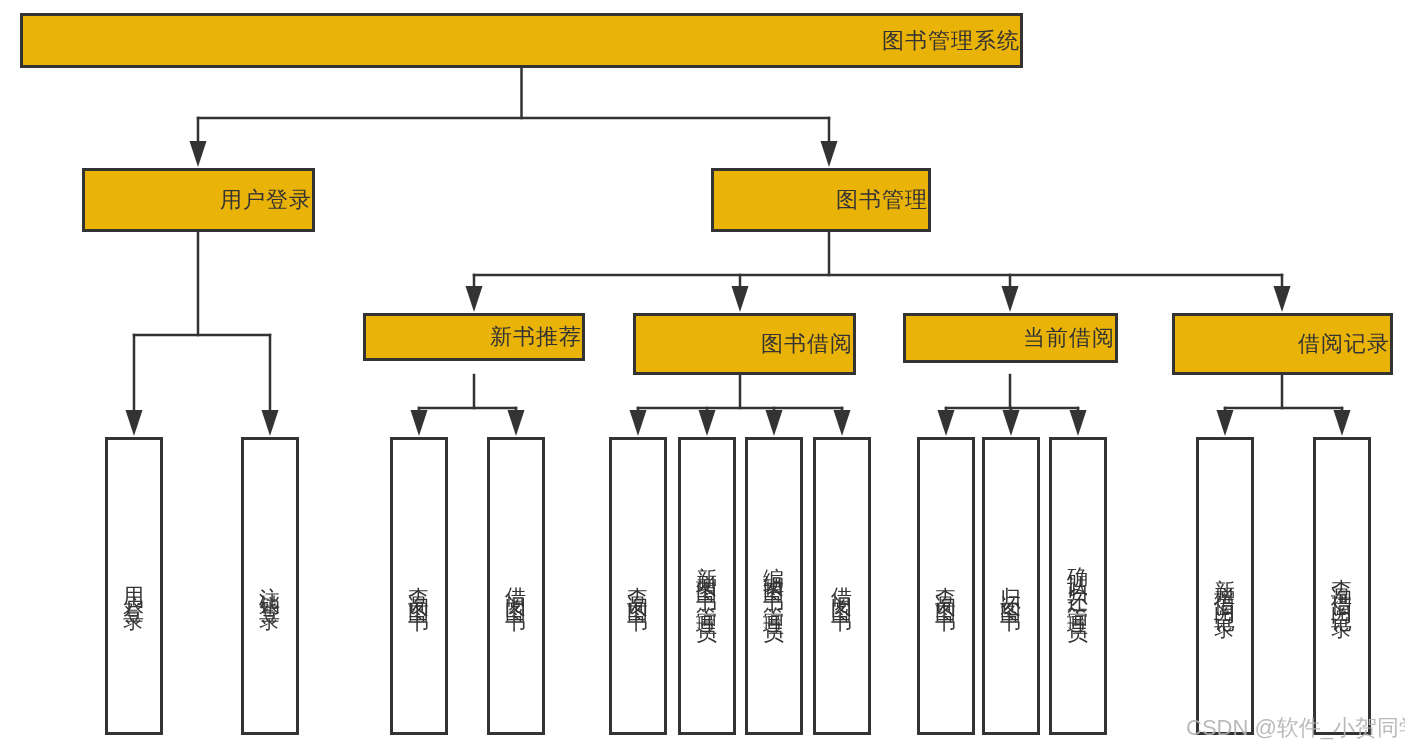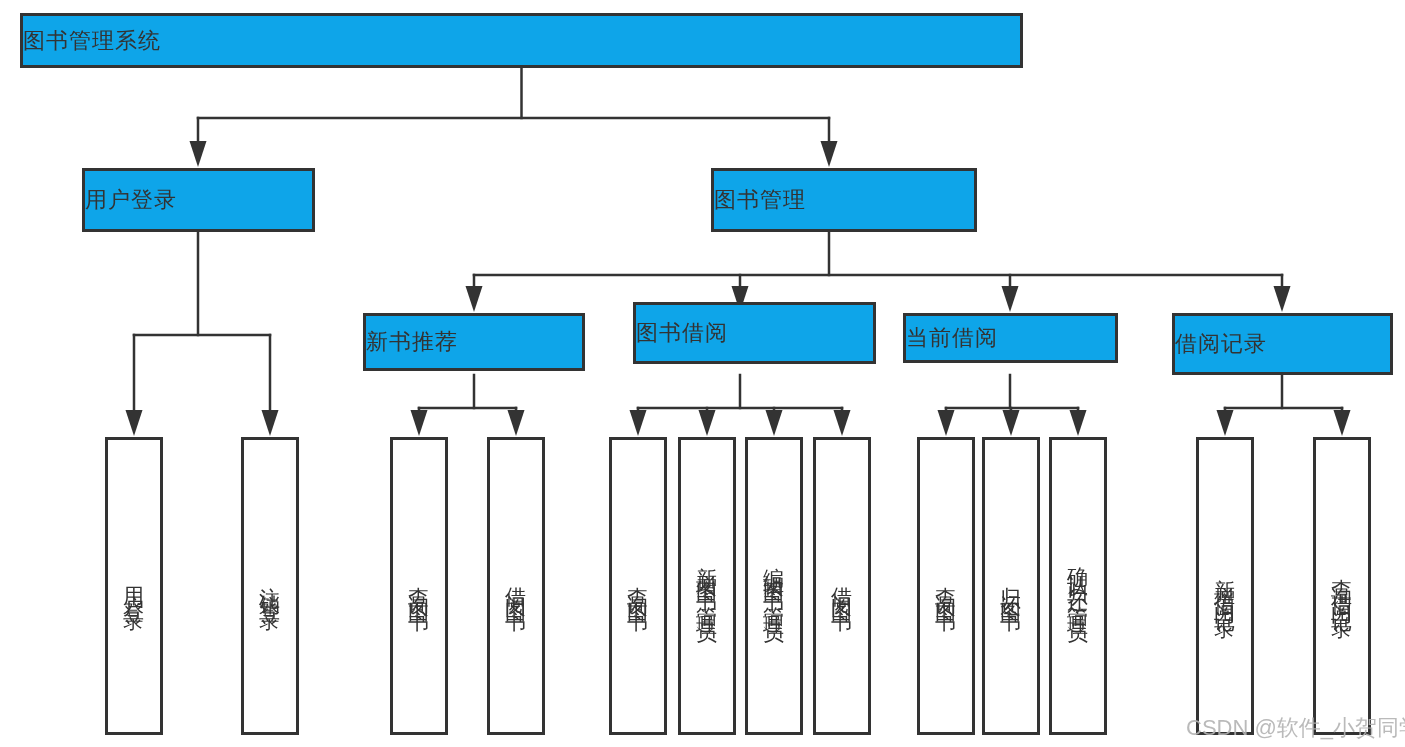--- a/index.html
+++ b/index.html
@@ -22,24 +22,24 @@
   }
   #wires {
     position: absolute;
     left: 0; top: 0;
     width: 1405px; height: 747px;
     pointer-events: none;
   }
   .hbox {
     position: absolute;
     border: 3px solid var(--border);
-    background: #0ea5e9;
+    background: #eab308;
     display: flex;
     align-items: center;
-    justify-content: flex-start;
+    justify-content: flex-end;
     font-size: 22px;
     letter-spacing: 1px;
     color: var(--text);
   }
   .vbox {
     position: absolute;
     top: 437px;
     width: 58px;
     height: 298px;
     border: 3px solid var(--border);
@@ -146,28 +146,28 @@
     </g>
   </svg>
 
   <div class="hbox" style="left:20px; top:13px; width:1003px; height:55px;">
     <span>图书管理系统</span>
   </div>
 
   <div class="hbox" style="left:82px; top:168px; width:233px; height:64px;">
     <span>用户登录</span>
   </div>
-  <div class="hbox" style="left:711px; top:168px; width:266px; height:64px;">
+  <div class="hbox" style="left:711px; top:168px; width:220px; height:64px;">
     <span>图书管理</span>
   </div>
 
-  <div class="hbox" style="left:363px; top:313px; width:222px; height:58px;">
+  <div class="hbox" style="left:363px; top:313px; width:222px; height:48px;">
     <span>新书推荐</span>
   </div>
-  <div class="hbox" style="left:633px; top:302px; width:243px; height:62px;">
+  <div class="hbox" style="left:633px; top:313px; width:223px; height:62px;">
     <span>图书借阅</span>
   </div>
   <div class="hbox" style="left:903px; top:313px; width:215px; height:50px;">
     <span>当前借阅</span>
   </div>
   <div class="hbox" style="left:1172px; top:313px; width:221px; height:62px;">
     <span>借阅记录</span>
   </div>
 
   <div class="vbox" style="left:105px;">

